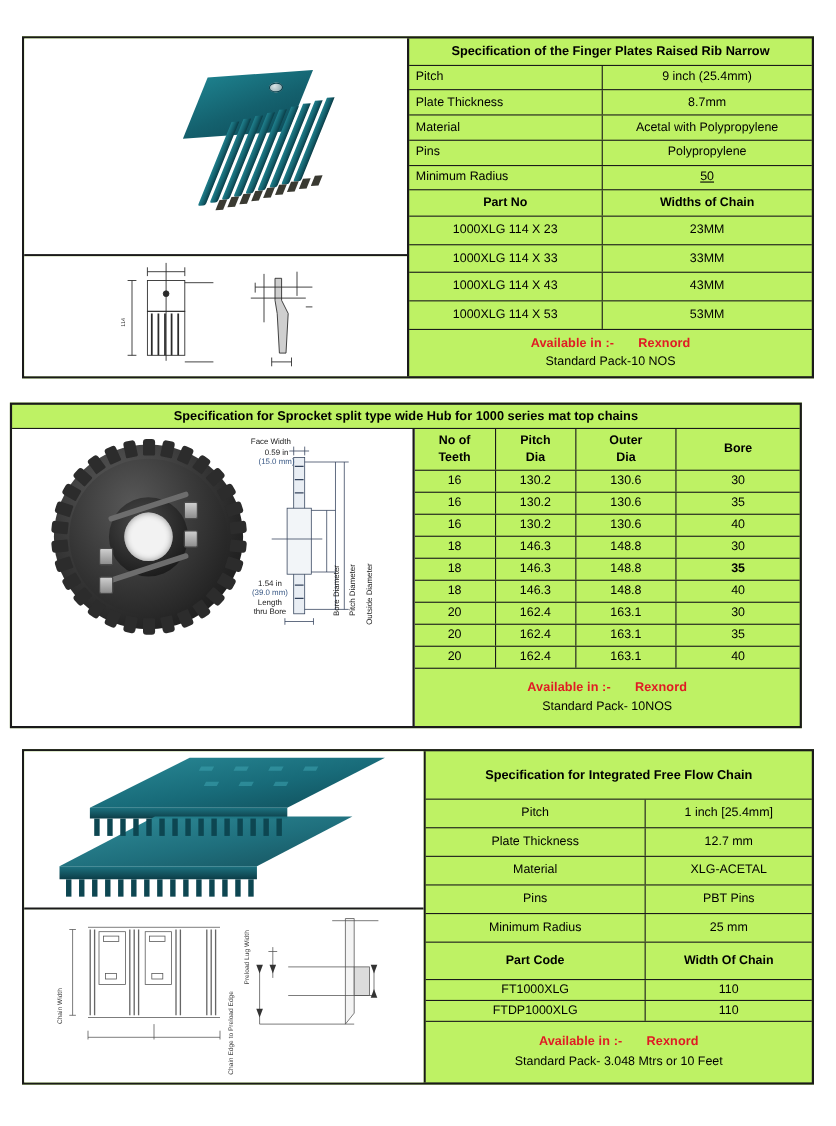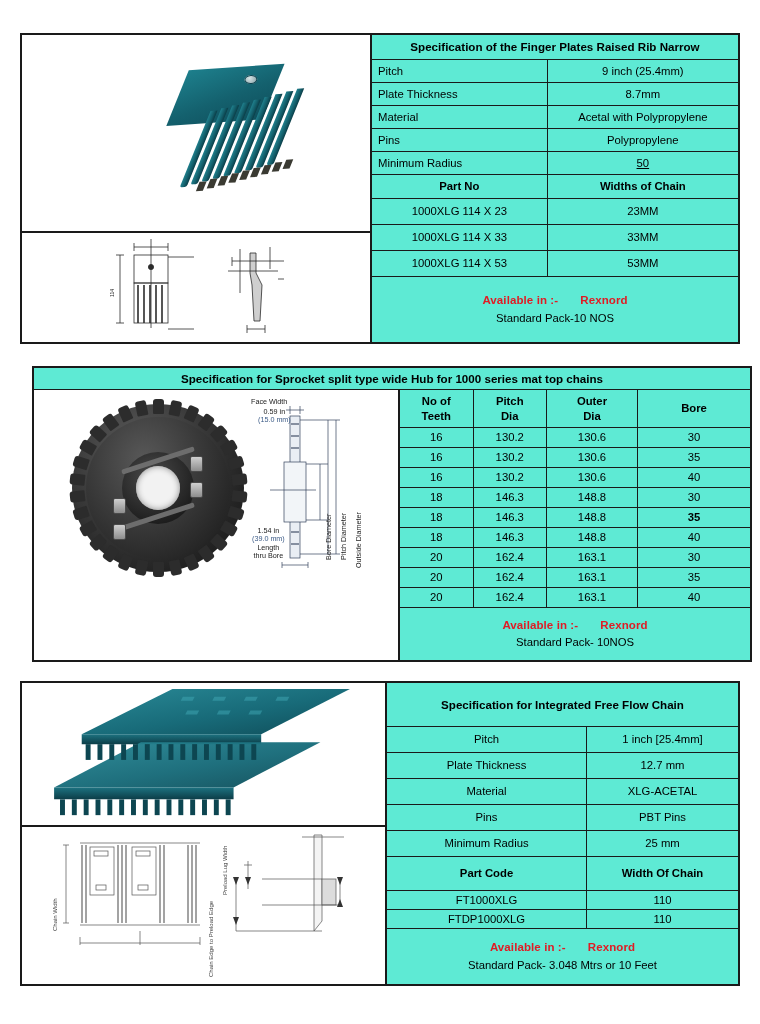--- a/index.html
+++ b/index.html
@@ -20,21 +20,21 @@
     width: 760px;
     height: 1024px;
     padding: 0;
   }
 
   
   .spec-block {
     position: absolute;
     border: 2px solid #1a1a1a;
     box-sizing: border-box;
-    background: #5eead4;
+    background: #bef264;
     display: flex;
     flex-direction: row;
   }
   .left-pane {
     box-sizing: border-box;
     border-right: 2px solid #1a1a1a;
     display: flex;
     flex-direction: column;
   }
   .right-pane {
@@ -349,36 +349,40 @@
 
       <div class="trow" style="height:26px;">
         <div class="tcell c-center sep" style="width:48%;">1000XLG 114 X 23</div>
         <div class="tcell c-center" style="width:52%;">23MM</div>
       </div>
       <div class="trow" style="height:26px;">
         <div class="tcell c-center sep" style="width:48%;">1000XLG 114 X 33</div>
         <div class="tcell c-center" style="width:52%;">33MM</div>
       </div>
       <div class="trow" style="height:26px;">
+        <div class="tcell c-center sep" style="width:48%;">1000XLG 114 X 43</div>
+        <div class="tcell c-center" style="width:52%;">43MM</div>
+      </div>
+      <div class="trow" style="height:26px;">
         <div class="tcell c-center sep" style="width:48%;">1000XLG 114 X 53</div>
         <div class="tcell c-center" style="width:52%;">53MM</div>
       </div>
 
       <div class="trow" style="flex:1 1 auto;">
         <div class="tcell avail-cell" style="width:100%;">
           <div class="avail-line1">
             <span>Available in :-</span><span class="gap"></span><span>Rexnord</span>
           </div>
           <div class="avail-line2">Standard Pack-10 NOS</div>
         </div>
       </div>
     </div>
   </div>
 
-  <div class="spec-block" style="left:32px; top:366px; width:720px; height:296px; flex-direction:column;">
+  <div class="spec-block" style="left:9px; top:366px; width:720px; height:296px; flex-direction:column;">
 
     <div class="trow" style="height:22px;">
       <div class="tcell title-row" style="width:100%;">Specification  for Sprocket split type wide Hub for 1000 series mat top chains</div>
     </div>
 
     <div style="display:flex; flex-direction:row; flex:1 1 auto;">
 
       <div class="left-pane img-cell" style="width:366px; position:relative;">
         <div class="sprocket-wrap">
           <div class="sprocket">

